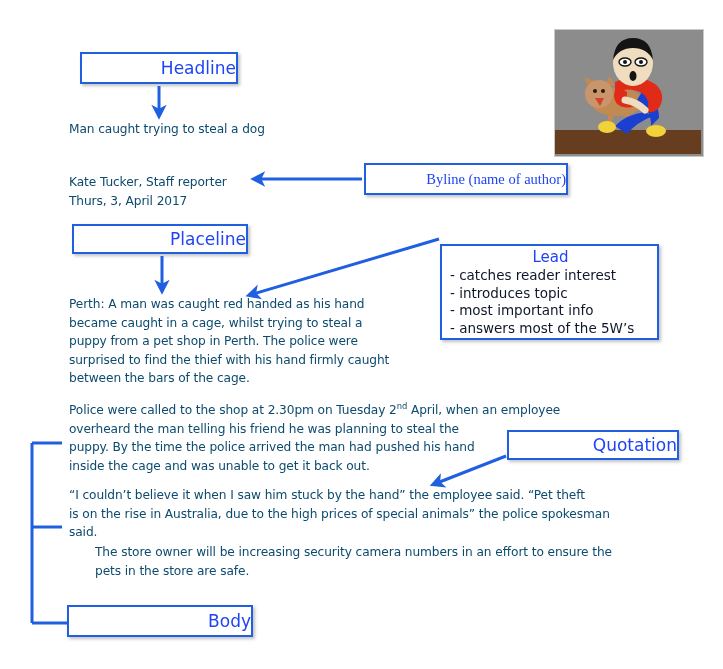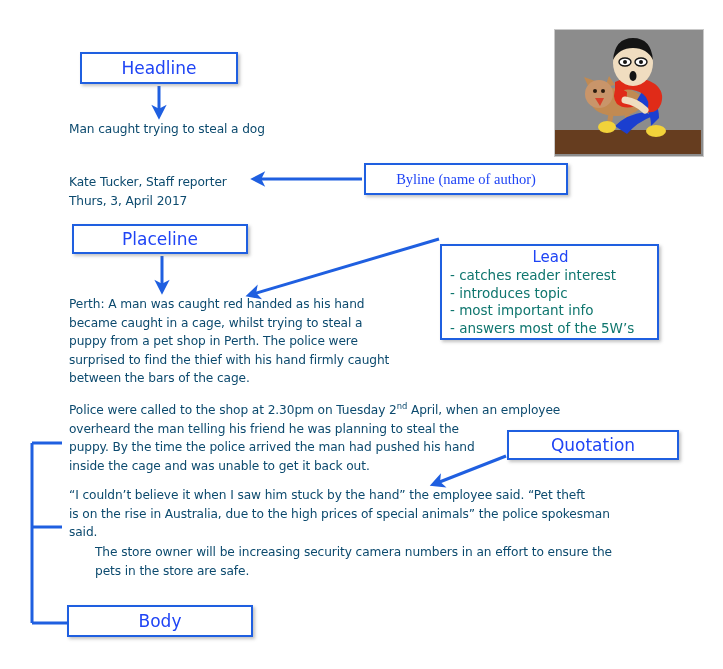--- a/index.html
+++ b/index.html
@@ -35,39 +35,39 @@
     box-sizing: border-box;
     background: #ffffff;
     border: 2px solid #1f5fe0;
     box-shadow: 2px 2px 3px rgba(120,120,120,0.45);
     color: #1f44f5;
     text-align: center;
     font-family: "DejaVu Sans", sans-serif;
     font-size: 17px;
     display: flex;
     align-items: center;
-    justify-content: center;
+    justify-content: flex-end;
   }
   .callout.listbox {
     display: block;
     text-align: left;
     padding: 3px 6px 4px 8px;
   }
   .callout .callout-title {
     display: block;
     text-align: center;
     font-size: 15px;
     color: #1f44f5;
     line-height: 1.18;
   }
   .callout .callout-item {
     display: block;
     text-align: left;
     font-size: 13.5px;
-    color: #0f766e;
+    color: #0f172a;
     line-height: 1.32;
     white-space: nowrap;
   }
 
   #box-headline  { left: 80px;  top: 52px;  width: 158px; height: 32px; }
   #box-byline    { left: 364px; top: 163px; width: 204px; height: 32px; font-size: 14.5px; font-family: Liberation Serif, serif; }
   #box-placeline { left: 72px;  top: 224px; width: 176px; height: 30px; }
   #box-lead      { left: 440px; top: 244px; width: 219px; height: 96px; }
   #box-quotation { left: 507px; top: 430px; width: 172px; height: 30px; }
   #box-body      { left: 67px;  top: 605px; width: 186px; height: 32px; }

